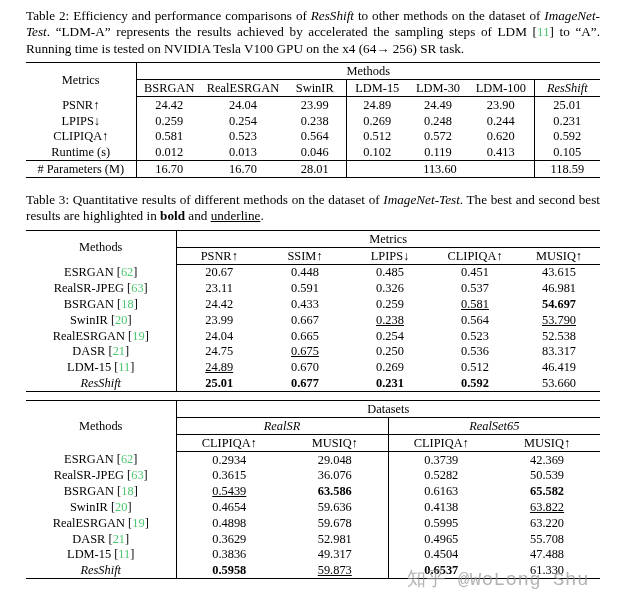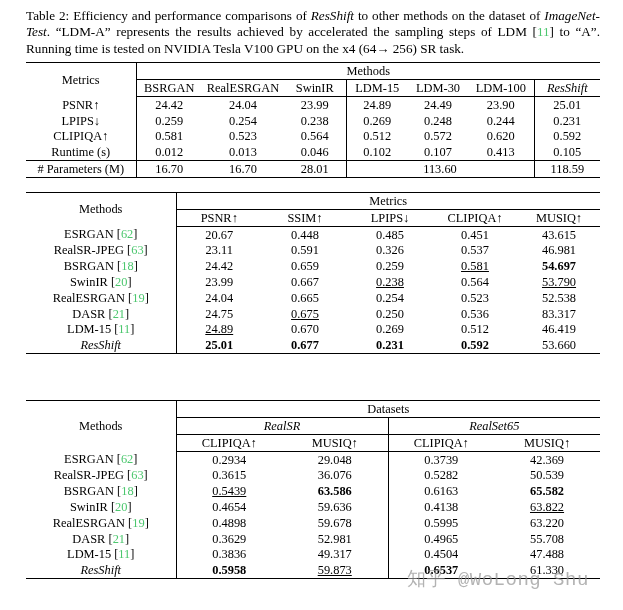--- a/index.html
+++ b/index.html
@@ -138,37 +138,38 @@
           <td>0.572</td>
           <td>0.620</td>
           <td class="vl">0.592</td>
         </tr>
         <tr class="rule-thin">
           <td>Runtime (s)</td>
           <td class="vl">0.012</td>
           <td>0.013</td>
           <td>0.046</td>
           <td class="vl">0.102</td>
-          <td>0.107</td>
+          <td>0.119</td>
           <td>0.413</td>
           <td class="vl">0.105</td>
         </tr>
         <tr class="rule-bot">
           <td># Parameters (M)</td>
           <td class="vl">16.70</td>
           <td>16.70</td>
           <td>28.01</td>
           <td class="vl" colspan="3">113.60</td>
           <td class="vl">118.59</td>
         </tr>
       </tbody>
     </table>
   </div>
 
   <div class="block" style="top:192px;">
+    <p class="caption"><span>Table 3: Quantitative results of different methods on the dataset of </span><span class="it">ImageNet-Test</span><span>. The best and second best results are highlighted in </span><span class="bd">bold</span><span> and </span><span class="ul">underline</span><span>.</span></p>
 
     <table class="tab">
       <colgroup>
         <col style="width:150px">
         <col style="width:86px">
           <col style="width:86px">
           <col style="width:84px">
           <col style="width:86px">
           <col style="width:82px">
       </colgroup>
@@ -198,21 +199,21 @@
             <td><span>RealSR-JPEG</span><span> [<span class="cite">63</span>]</span></td>
             <td class="vl"><span>23.11</span></td>
             <td class=""><span>0.591</span></td>
             <td class=""><span>0.326</span></td>
             <td class=""><span>0.537</span></td>
             <td class=""><span>46.981</span></td>
           </tr>
           <tr>
             <td><span>BSRGAN</span><span> [<span class="cite">18</span>]</span></td>
             <td class="vl"><span>24.42</span></td>
-            <td class=""><span>0.659</span></td>
+            <td class=""><span>0.433</span></td>
             <td class=""><span>0.259</span></td>
             <td class=""><span class="ul">0.581</span></td>
             <td class=""><span class="bd">54.697</span></td>
           </tr>
           <tr>
             <td><span>SwinIR</span><span> [<span class="cite">20</span>]</span></td>
             <td class="vl"><span>23.99</span></td>
             <td class=""><span>0.667</span></td>
             <td class=""><span class="ul">0.238</span></td>
             <td class=""><span>0.564</span></td>

